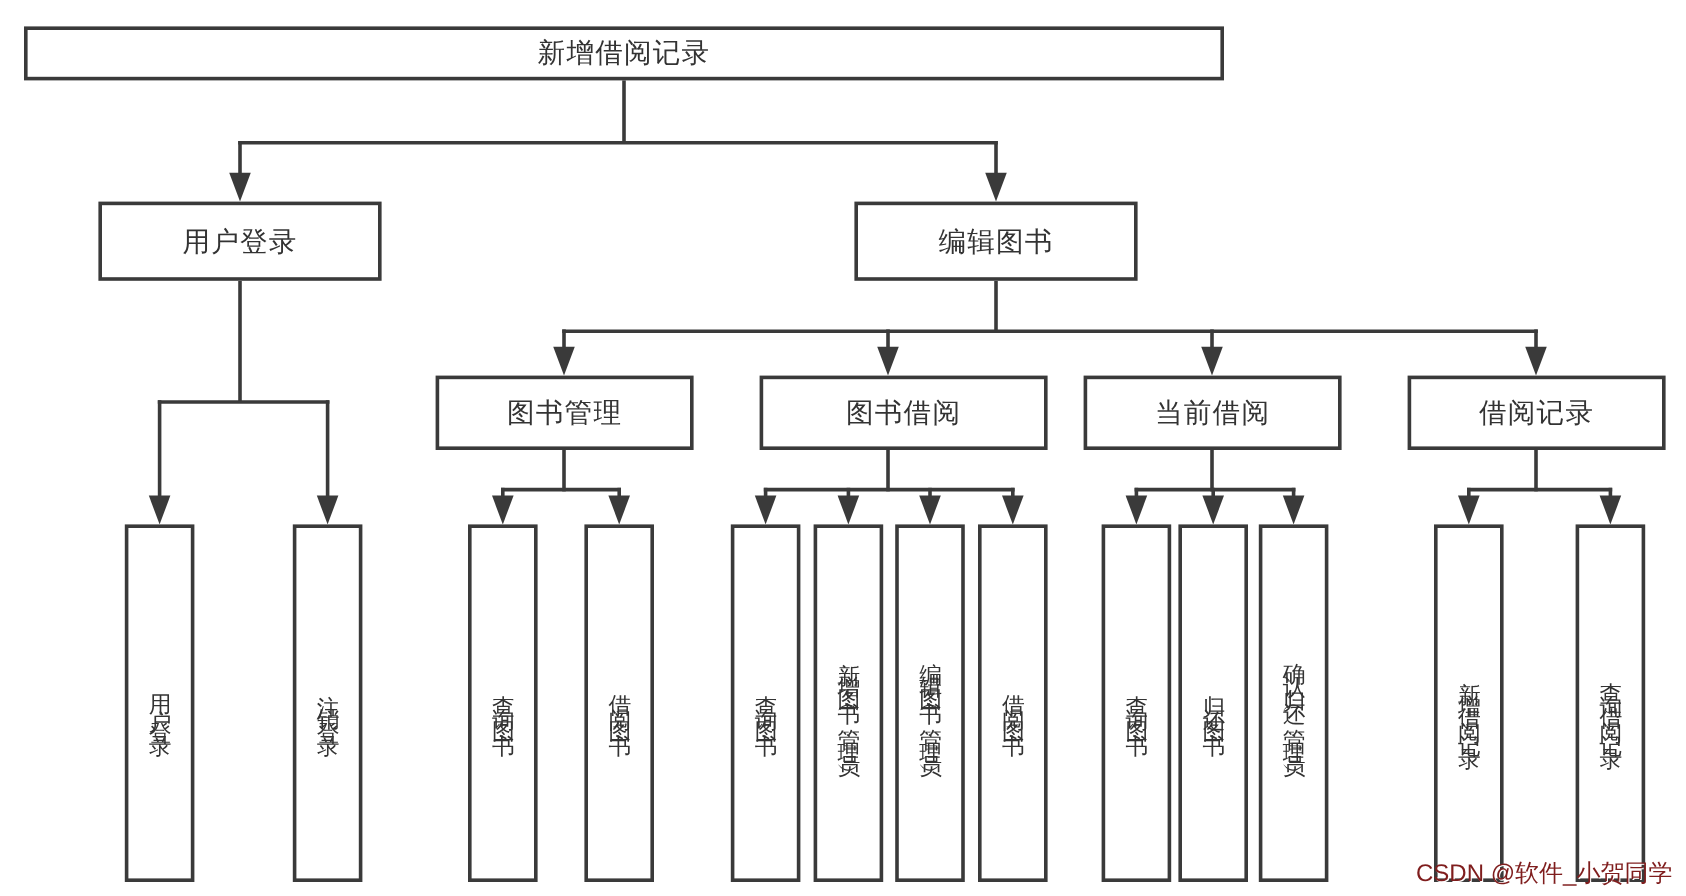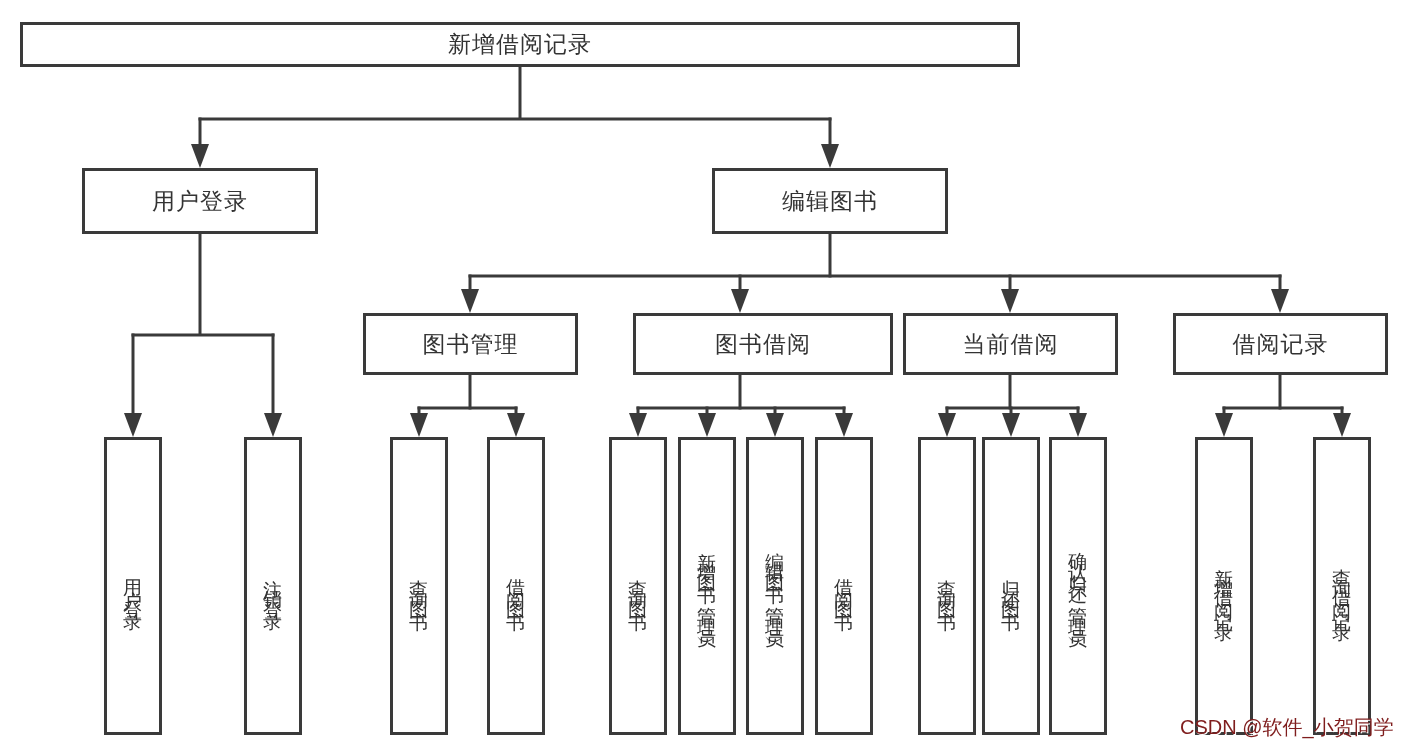--- a/index.html
+++ b/index.html
@@ -49,21 +49,21 @@
     font-size: 19px;
     letter-spacing: 11px;
     line-height: 1;
     white-space: nowrap;
   }
   
   #n-root  { left: 20px;  top: 22px;  width: 1000px; height: 45px; }
   #n-login { left: 82px;  top: 168px; width: 236px;  height: 66px; }
   #n-mgmt  { left: 712px; top: 168px; width: 236px;  height: 66px; }
   #n-nb    { left: 363px; top: 313px; width: 215px;  height: 62px; }
-  #n-bb    { left: 633px; top: 313px; width: 260px;  height: 62px; }
+  #n-bb    { left: 633px; top: 313px; width: 240px;  height: 62px; }
   #n-cb    { left: 903px; top: 313px; width: 215px;  height: 62px; }
   #n-br    { left: 1173px; top: 313px; width: 215px; height: 62px; }
   #lf1  { left: 104px; }
   #lf2  { left: 244px; }
   #lf3  { left: 390px; }
   #lf4  { left: 487px; }
   #lf5  { left: 609px; }
   #lf6  { left: 678px; }
   #lf7  { left: 746px; }
   #lf8  { left: 815px; }

